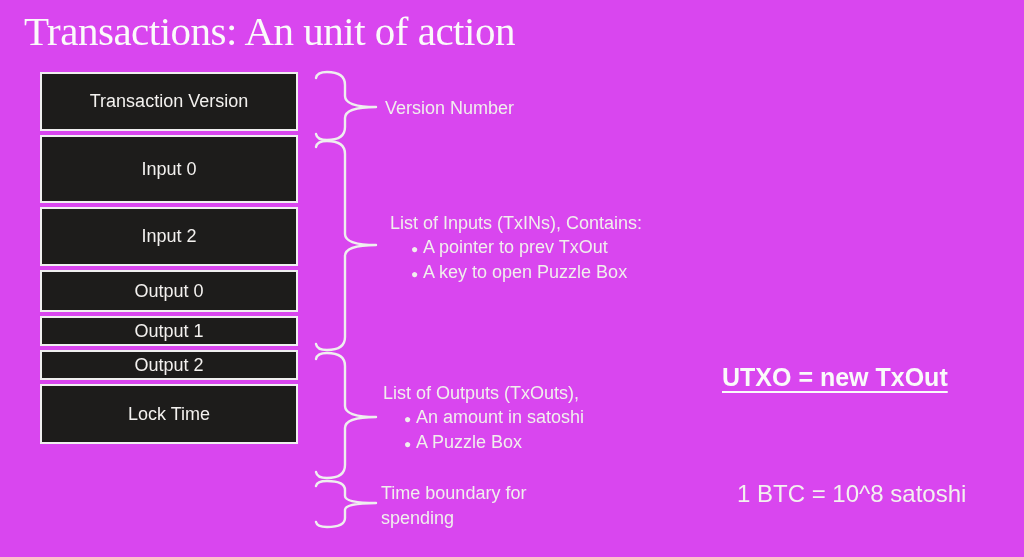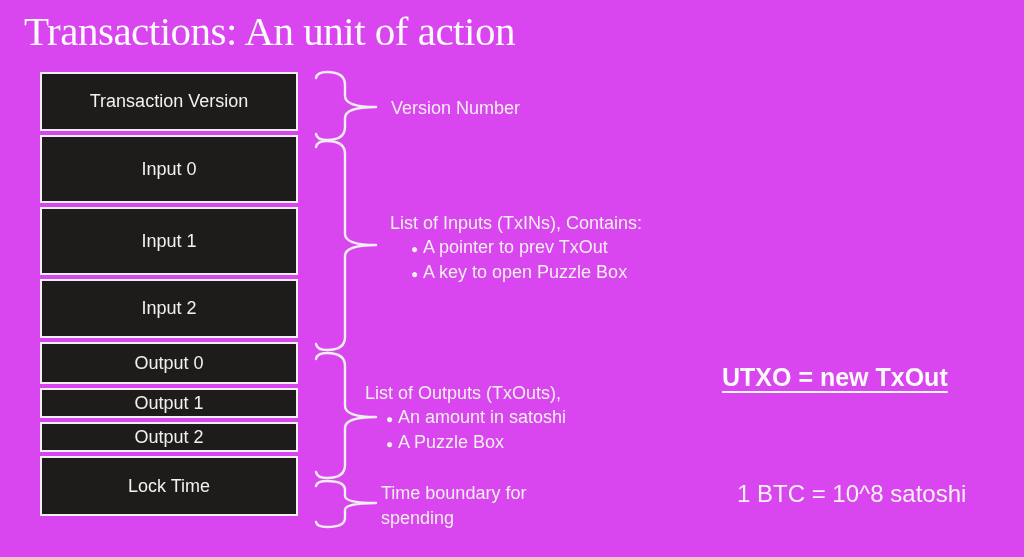--- a/index.html
+++ b/index.html
@@ -31,23 +31,23 @@
     background:#1d1c1b;
     display:flex;align-items:center;justify-content:center;
     font-size:18px;color:#f3f1ef;
   }
   .h65{height:59px}.h68{height:68px}.h38{height:42px}.h39{height:30px}.h46{height:60px}
   
   .braces{position:absolute;left:300px;top:60px;width:100px;height:480px;}
   .braces path{stroke:#efefef;stroke-width:2.4;fill:none;stroke-linecap:round;stroke-linejoin:round;}
   
   .ann{position:absolute;font-size:18px;line-height:24px;color:#f1efed;}
-  .ann-version{left:385px;top:96px;margin-left:6px;}
+  .ann-version{left:385px;top:96px;}
   .ann-inputs{left:390px;top:211px;}
-  .ann-outputs{left:365px;top:381px;}
+  .ann-outputs{left:383px;top:381px;}
   .ann-locktime{left:381px;top:481px;width:185px;line-height:25px;}
   .ann-row{display:flex;align-items:baseline;height:24.5px;}
   .bullet{
     display:inline-block;width:12px;margin-left:21px;
     font-size:12px;line-height:24px;color:#f1efed;
     flex:0 0 auto;
   }
   .bullet-text{white-space:nowrap;}
   
   .note-utxo{
@@ -64,21 +64,20 @@
 </head>
 <body>
 
 <div class="stage">
 
   <div class="title">Transactions: An unit of action</div>
 
   <div class="txcol">
     <div class="txrow h65">Transaction Version</div>
     <div class="txrow h68">Input 0</div>
-    <div class="txrow h68">Input 1</div>
     <div class="txrow h65">Input 2</div>
     <div class="txrow h38">Output 0</div>
     <div class="txrow h39">Output 1</div>
     <div class="txrow h39">Output 2</div>
     <div class="txrow h46">Lock Time</div>
   </div>
 
   <svg class="braces" viewBox="0 0 100 480" aria-hidden="true">
     <path d="M16 18 Q17 12 27 12 Q45 12 45 25 L45 36 Q45 47 76 47 Q45 47 45 58 L45 67 Q45 80 27 80 Q17 80 16 74"></path>
     <path d="M16 87 Q17 81 27 81 Q45 81 45 94 L45 174 Q45 185 76 185 Q45 185 45 196 L45 277 Q45 290 27 290 Q17 290 16 284"></path>

